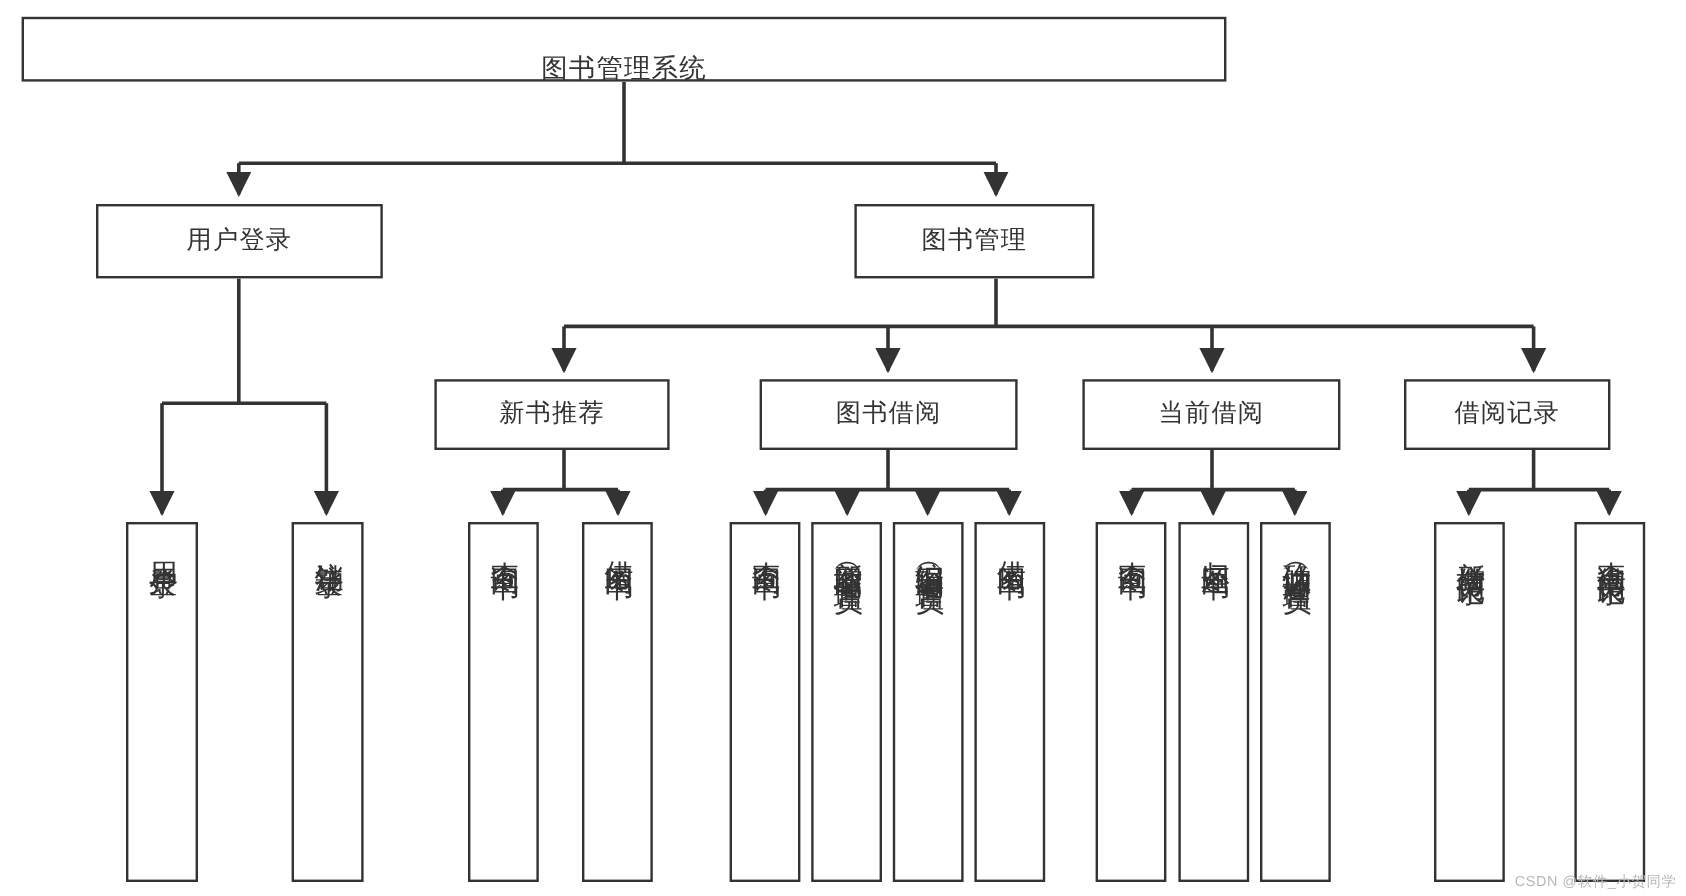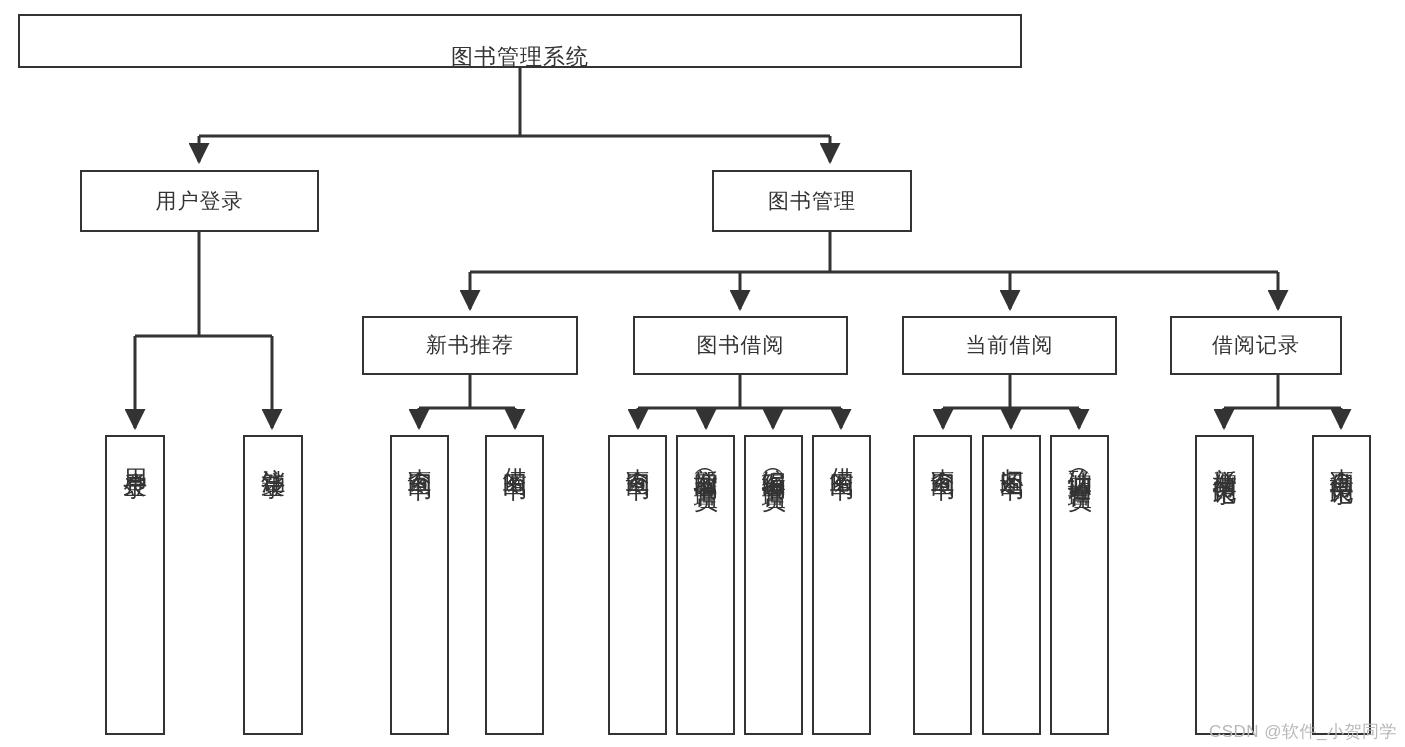--- a/index.html
+++ b/index.html
@@ -38,21 +38,21 @@
     writing-mode:vertical-rl;
     text-orientation:upright;
     font-size:24px;
     line-height:1.02;
     letter-spacing:3px;
     white-space:nowrap;
   }
   #watermark{
     position:absolute;
     right:8px;bottom:4px;
-    font-size:17px;
+    font-size:12px;
     color:#b8b8b8;
     letter-spacing:0.5px;
     white-space:nowrap;
     pointer-events:none;
   }
 </style>
 </head>
 <body>
 
 <div id="diagram">
@@ -111,21 +111,21 @@
     <span class="lbl">图书管理系统</span>
   </div>
 
   <div class="node h" style="left:80px;top:170px;width:239px;height:62px;">
     <span class="lbl">用户登录</span>
   </div>
   <div class="node h" style="left:712px;top:170px;width:200px;height:62px;">
     <span class="lbl">图书管理</span>
   </div>
 
-  <div class="node h" style="left:362px;top:316px;width:216px;height:59px;">
+  <div class="node h" style="left:362px;top:316px;width:196px;height:59px;">
     <span class="lbl">新书推荐</span>
   </div>
   <div class="node h" style="left:902px;top:316px;width:215px;height:59px;">
     <span class="lbl">当前借阅</span>
   </div>
   <div class="node h" style="left:633px;top:316px;width:215px;height:59px;">
     <span class="lbl">图书借阅</span>
   </div>
   <div class="node h" style="left:1170px;top:316px;width:172px;height:59px;">
     <span class="lbl">借阅记录</span>

